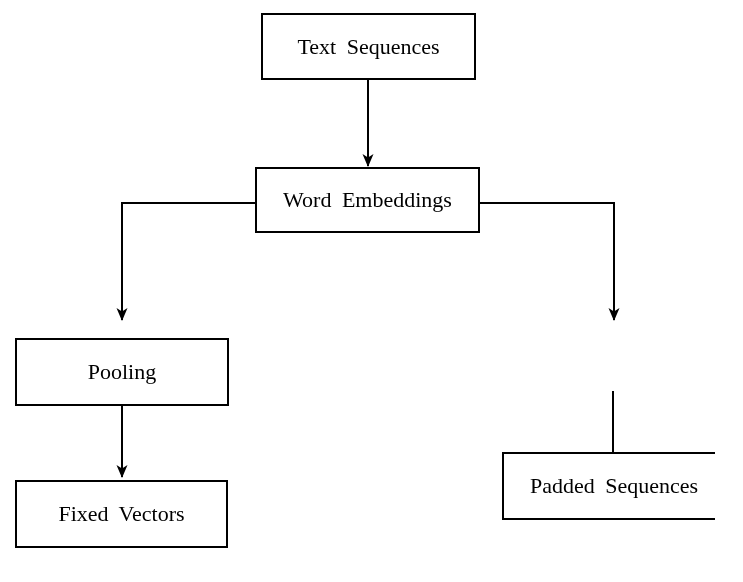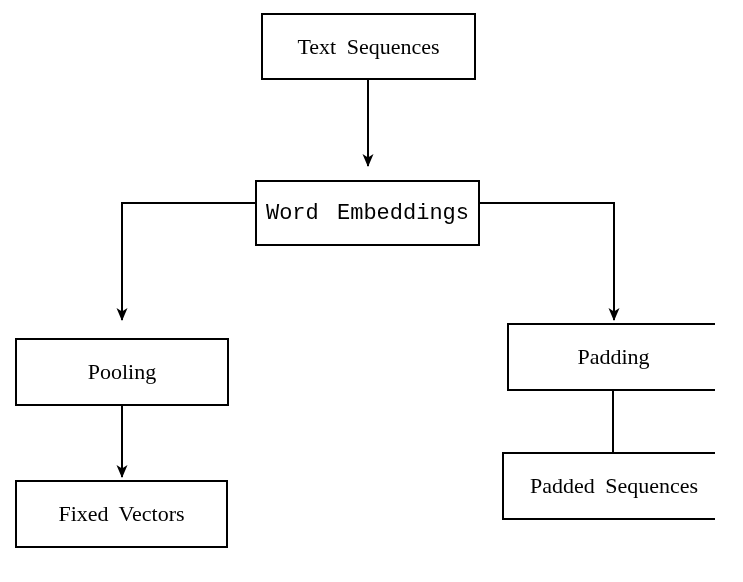--- a/index.html
+++ b/index.html
@@ -32,21 +32,21 @@
     background: #ffffff;
     display: flex;
     align-items: center;
     justify-content: center;
     font-size: 22px;
     color: #000000;
     word-spacing: 5px;
     white-space: nowrap;
   }
   .node-text-sequences  { left: 261px; top: 13px;  width: 215px; height: 67px; }
-  .node-word-embeddings { left: 255px; top: 180px; width: 225px; height: 66px; font-family: Liberation Mono, monospace; }
+  .node-word-embeddings { left: 255px; top: 167px; width: 225px; height: 66px; }
   .node-pooling         { left: 15px;  top: 338px; width: 214px; height: 68px; }
   .node-padding         { left: 507px; top: 323px; width: 213px; height: 68px; }
   .node-fixed-vectors   { left: 15px;  top: 480px; width: 213px; height: 68px; }
   .node-padded-sequences{ left: 502px; top: 452px; width: 224px; height: 68px; }
   .edge {
     stroke: #000000;
     stroke-width: 2;
     fill: none;
   }
 </style>
@@ -78,23 +78,20 @@
   </div>
 
   <div class="node node-word-embeddings">
     <span>Word Embeddings</span>
   </div>
 
   <div class="node node-pooling">
     <span>Pooling</span>
   </div>
 
-  <div class="node node-padding">
-    <span>Padding</span>
-  </div>
 
   <div class="node node-fixed-vectors">
     <span>Fixed Vectors</span>
   </div>
 
   <div class="node node-padded-sequences">
     <span>Padded Sequences</span>
   </div>
 
 </div>

